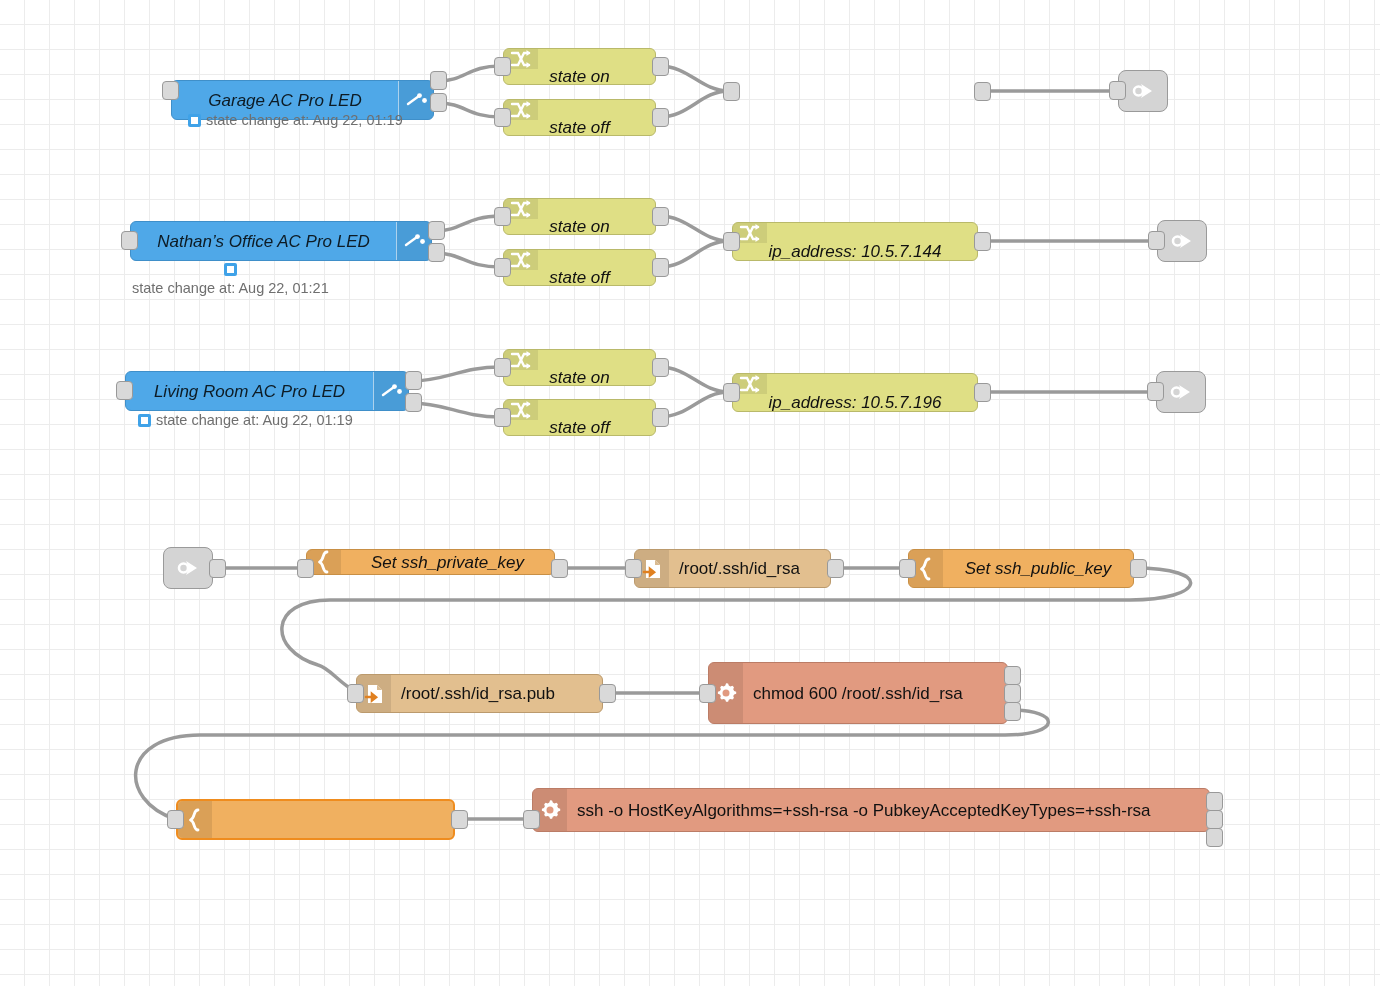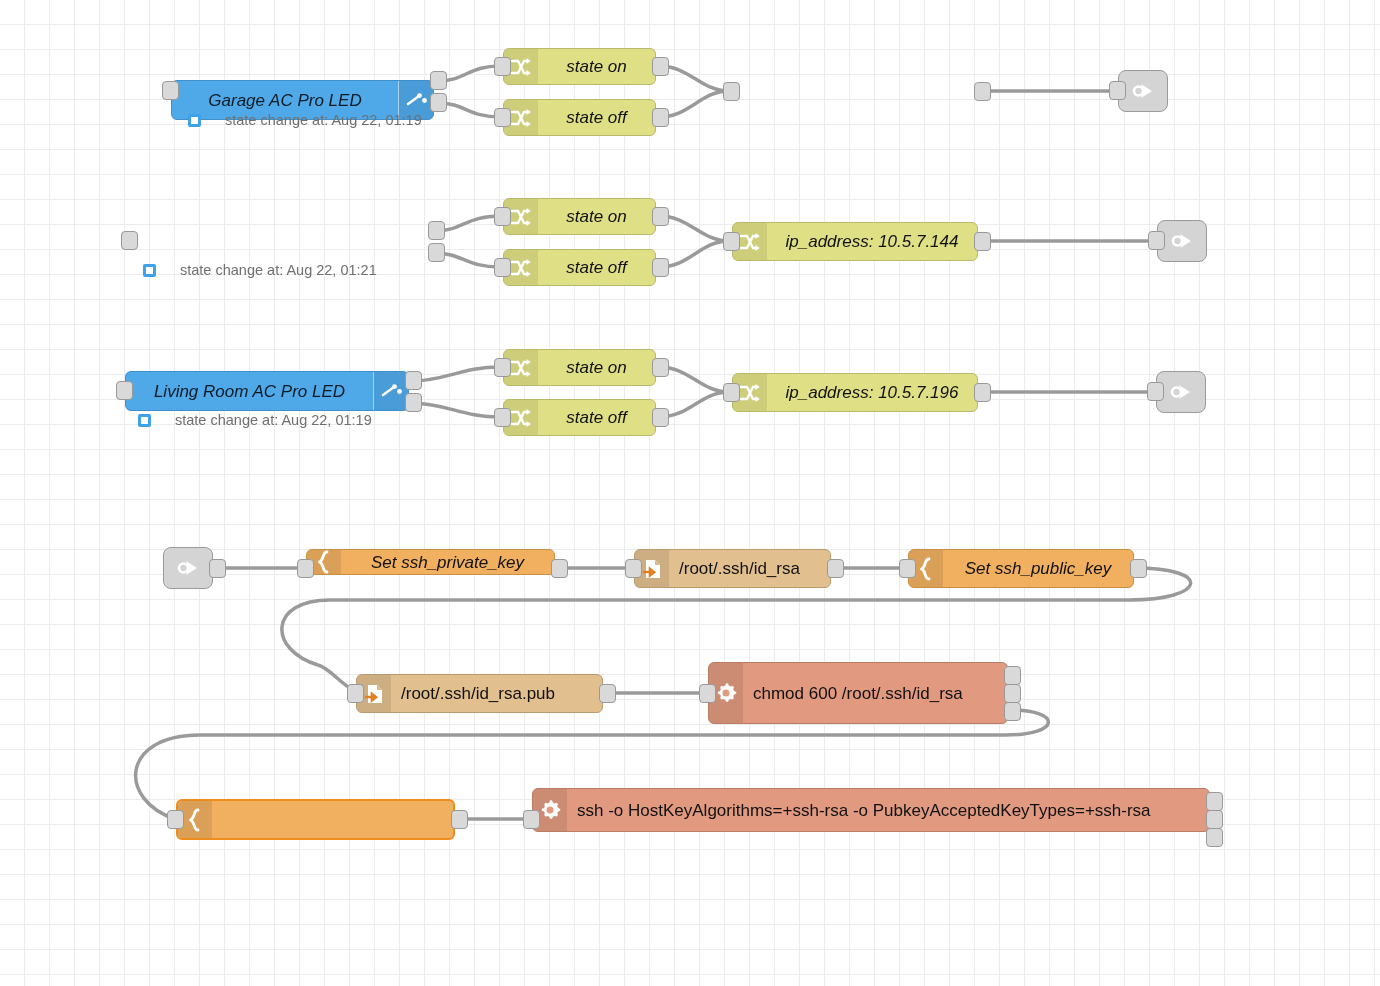--- a/index.html
+++ b/index.html
@@ -87,21 +87,21 @@
     background: #d9d9d9;
     border: 1px solid #999999;
     border-radius: 4px;
   }
 
   
   .n-blue       { background: #4fa8e8; border-color: #3f8fc9; }
   .n-blue .iconbox.right { background: rgba(0,0,0,0.07); border-left: 1px solid rgba(255,255,255,0.55); }
   .n-blue .label { color: #0d1b24; }
 
-  .n-yellow     { background: #dfdf85; border-color: #b9b96a; }
+  .n-yellow     { background: #dfdf85; border-color: #b9b96a; flex-direction: column; }
   .n-yellow .iconbox { background: rgba(0,0,0,0.08); }
 
   .n-orange     { background: #f0b060; border-color: #c88f45; }
   .n-orange .iconbox { background: rgba(0,0,0,0.09); }
 
   .n-orange.selected { border: 2px solid #ef8c1e; }
 
   .n-tan        { background: #e2bf8f; border-color: #bb9a6d; }
   .n-tan .iconbox { background: rgba(0,0,0,0.09); }
   .n-tan .body { justify-content: flex-start; }
@@ -118,21 +118,21 @@
     height: 42px;
     align-items: center;
     justify-content: center;
   }
 
   
   .status {
     position: absolute;
     display: flex;
     align-items: center;
-    gap: 24px;
+    gap: 5px;
     white-space: nowrap;
   }
   .status .dot {
     width: 13px;
     height: 13px;
     box-sizing: border-box;
     border: 3px solid #3fa2e8;
     border-radius: 2px;
     background: #ffffff;
   }
@@ -244,25 +244,37 @@
   <div class="port" style="left:978px; top:82px; margin-left:-4px;"></div>
 
   <div class="node n-link" style="left:1118px; top:70px;">
     <svg class="glyph" width="30" height="24" viewBox="0 0 30 24">
       <path d="M6 12 a4.5 4.5 0 0 1 9 0 a4.5 4.5 0 0 1 -9 0" fill="none" stroke="#ffffff" stroke-width="2.6"></path>
       <path d="M13 5 L24 12 L13 19 L16 12 Z" fill="#ffffff"></path>
     </svg>
   </div>
   <div class="port" style="left:1118px; top:81px; margin-left:-9px;"></div>
 
+  <div class="node n-blue" style="left:130px; top:221px; width:302px; height:40px;">
+    <div class="body">
+      <span class="label italic">Nathan’s Office AC Pro LED</span>
+    </div>
+    <div class="iconbox right">
+      <svg class="glyph" width="24" height="18" viewBox="0 0 24 18">
+        <line x1="4" y1="13" x2="15" y2="5" stroke="#ffffff" stroke-width="2.4" stroke-linecap="round"></line>
+        <circle cx="15.5" cy="4.6" r="2.4" fill="#ffffff"></circle>
+        <circle cx="20.5" cy="9.5" r="2.4" fill="#ffffff"></circle>
+      </svg>
+    </div>
+  </div>
   <div class="port" style="left:130px; top:231px; margin-left:-9px;"></div>
   <div class="port" style="left:432px; top:221px; margin-left:-4px;"></div>
   <div class="port" style="left:432px; top:243px; margin-left:-4px;"></div>
 
-  <div class="status" style="left:143px; top:263px;">
+  <div class="status" style="left:132px; top:263px;flex-direction:column;">
     <span class="dot"></span>
     <span class="stext">state change at: Aug 22, 01:21</span>
   </div>
 
   <div class="node n-yellow" style="left:503px; top:198px; width:153px; height:37px;">
     <div class="iconbox">
       <svg class="glyph" width="22" height="20" viewBox="0 0 22 20">
         <path d="M2 4 L8 4 L14 16 L19 16" stroke="#ffffff" stroke-width="2.4" fill="none" stroke-linecap="round"></path>
         <path d="M2 16 L8 16 L14 4 L19 4" stroke="#ffffff" stroke-width="2.4" fill="none" stroke-linecap="round"></path>
         <path d="M16.5 1 L20.5 4 L16.5 7 Z" fill="#ffffff"></path>

